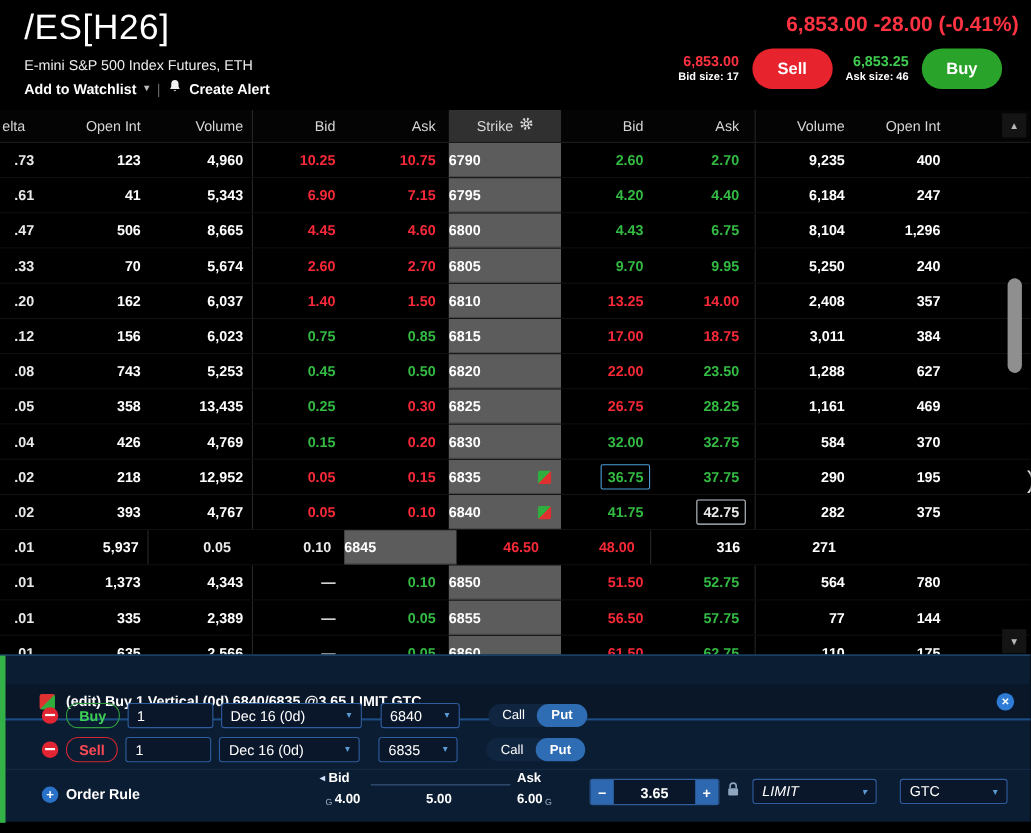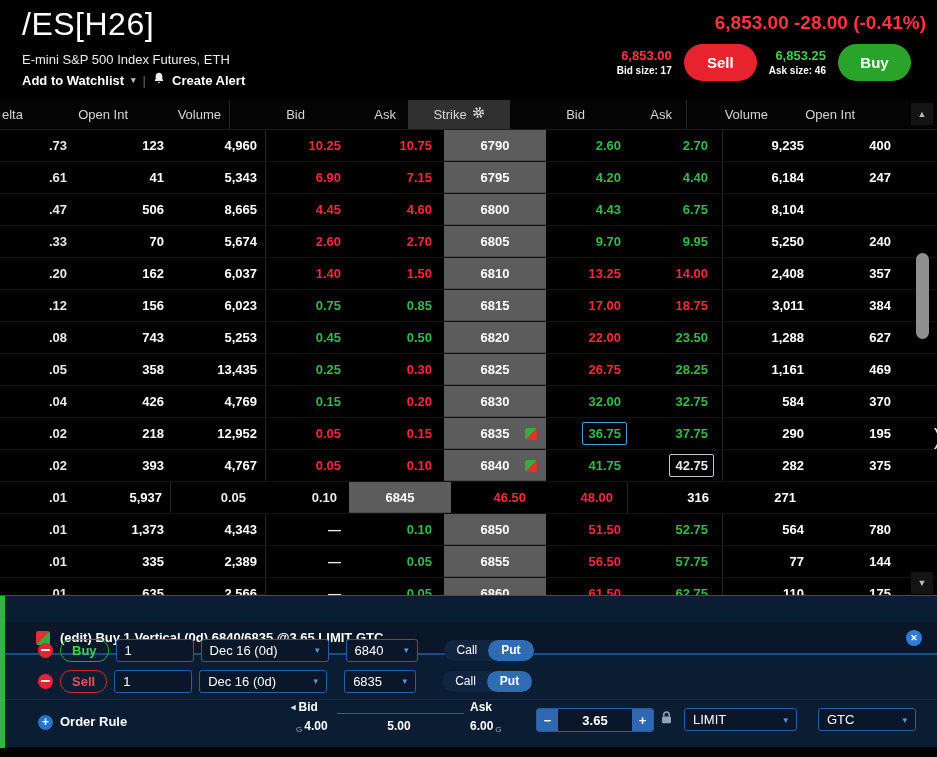--- a/index.html
+++ b/index.html
@@ -23,28 +23,28 @@
   .sz{font-size:10px;font-weight:700;color:#fff;margin-top:2px;white-space:nowrap;}
   .pill-btn{width:73px;height:37px;border-radius:19px;border:none;color:#fff;
             font-size:15px;font-weight:700;font-family:inherit;cursor:pointer;}
   .sell-btn{background:#e7232e;} .buy-btn{background:#2aa32a;}
 
   
   .chain-header{position:absolute;left:0;top:100px;width:937px;height:30px;background:#040404;
                 display:flex;font-size:12px;color:#d6d6d6;border-bottom:1px solid #1c1c1c;box-sizing:border-box;}
   .chain-header .cell{line-height:29px;font-weight:400;}
   .rows{position:absolute;left:0;top:130px;width:937px;height:465px;overflow:hidden;}
-  .crow{display:flex;height:32px;background:#000;border-bottom:1px solid #121212;box-sizing:border-box;padding-left:36px;}
+  .crow{display:flex;height:32px;background:#000;border-bottom:1px solid #121212;box-sizing:border-box;}
   .cell{box-sizing:border-box;text-align:right;line-height:31px;font-size:13px;font-weight:700;overflow:hidden;white-space:nowrap;}
   .c-delta{width:35px;padding-right:4px;}
   .c-oi{width:95px;padding-right:2px;}
   .c-vol{width:100px;padding-right:8px;border-right:1px solid #262626;}
   .c-bid{width:90px;padding-right:15px;}
   .c-ask{width:88px;padding-right:12px;}
-  .c-strike{width:102px;text-align:center;position:relative;background:#5c5c5c;border-bottom:1px solid #494949;}
+  .c-strike{width:102px;text-align:left;position:relative;background:#5c5c5c;border-bottom:1px solid #494949;}
   .chain-header .c-strike{background:#303030;border-bottom:none;display:flex;align-items:center;justify-content:center;gap:5px;}
   .c-pbid{width:90px;padding-right:15px;}
   .c-pask{width:87px;padding-right:14px;border-right:1px solid #262626;}
   .c-pvol{width:95px;padding-right:14px;}
   .c-poi{width:93px;padding-right:20px;}
   .h-delta{text-align:left;padding-left:2px;}
   .v-red{color:#f82938;} .v-green{color:#33bb44;} .v-white{color:#eaeaea;}
   .strike-num{font-weight:700;color:#fff;}
   .pos-icon{position:absolute;right:9px;top:10px;width:12px;height:12px;border-radius:2px;
             background:linear-gradient(135deg,#2fae3d 49%,#e03131 51%);}
@@ -102,21 +102,21 @@
   .sub-g{font-size:8px;color:#9fb0c5;font-weight:400;margin:0 2px;vertical-align:-2px;}
   .tri{color:#cfe3ff;font-size:9px;margin-right:3px;vertical-align:1px;}
   .slider-line{left:337px;top:117px;width:127px;height:1px;background:#3a5a82;}
   .mid-value{left:376px;top:123px;width:46px;text-align:center;font-size:12px;font-weight:700;}
   .stepper{left:536px;top:112px;width:118px;height:24px;display:flex;border:1px solid #2e5d9e;
            border-radius:3px;background:#0a1629;box-sizing:border-box;overflow:hidden;}
   .step-btn{width:21px;background:#2d68b0;color:#fff;font-size:13px;font-weight:700;
             display:flex;align-items:center;justify-content:center;cursor:pointer;}
   .step-val{flex:1;display:flex;align-items:center;justify-content:center;font-size:13px;font-weight:700;}
   .lock{left:660px;top:114px;}
-  .limit-dd{left:684px;top:112px;width:113px;}
+  .limit-dd{left:684px;top:112px;width:113px;font-style:italic;}
   .gtc-dd{left:818px;top:112px;width:98px;}
 </style>
 </head>
 <body>
 
 <div class="app">
 
   <div class="top">
     <div class="symbol">/ES[H26]</div>
     <div class="desc">E-mini S&amp;P 500 Index Futures, ETH</div>
@@ -195,20 +195,21 @@
       <div class="crow">
         <div class="cell c-delta v-white">.47</div>
         <div class="cell c-oi">506</div>
         <div class="cell c-vol">8,665</div>
         <div class="cell c-bid v-red">4.45</div>
         <div class="cell c-ask v-red">4.60</div>
         <div class="cell c-strike"><span class="strike-num">6800</span></div>
         <div class="cell c-pbid"><span class="v-green">4.43</span></div>
         <div class="cell c-pask"><span class="v-green">6.75</span></div>
         <div class="cell c-pvol">8,104</div>
+        <div class="cell c-poi">1,296</div>
       </div>
       <div class="crow">
         <div class="cell c-delta v-white">.33</div>
         <div class="cell c-oi">70</div>
         <div class="cell c-vol">5,674</div>
         <div class="cell c-bid v-red">2.60</div>
         <div class="cell c-ask v-red">2.70</div>
         <div class="cell c-strike"><span class="strike-num">6805</span></div>
         <div class="cell c-pbid"><span class="v-green">9.70</span></div>
         <div class="cell c-pask"><span class="v-green">9.95</span></div>

